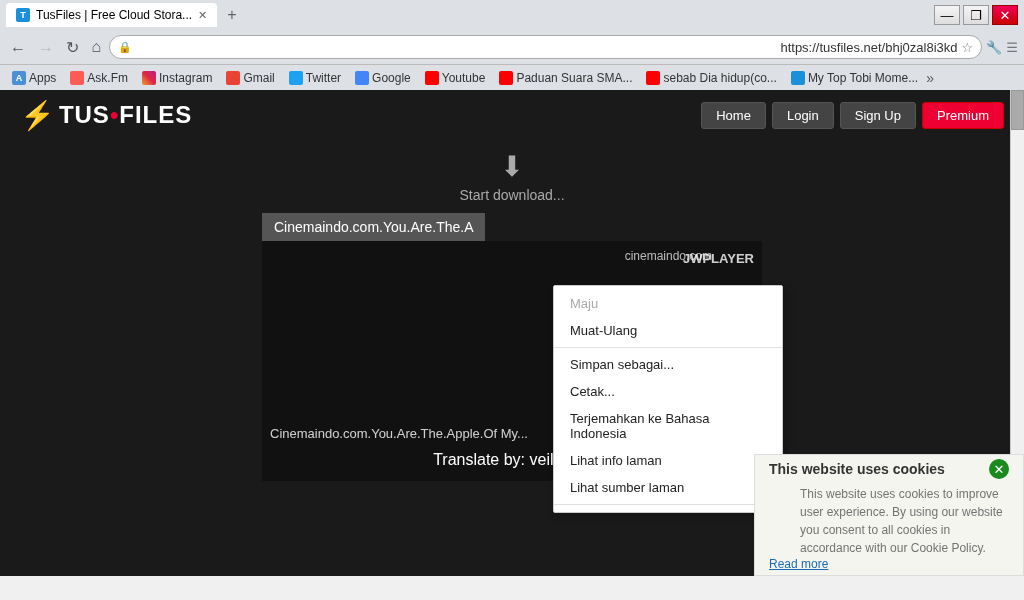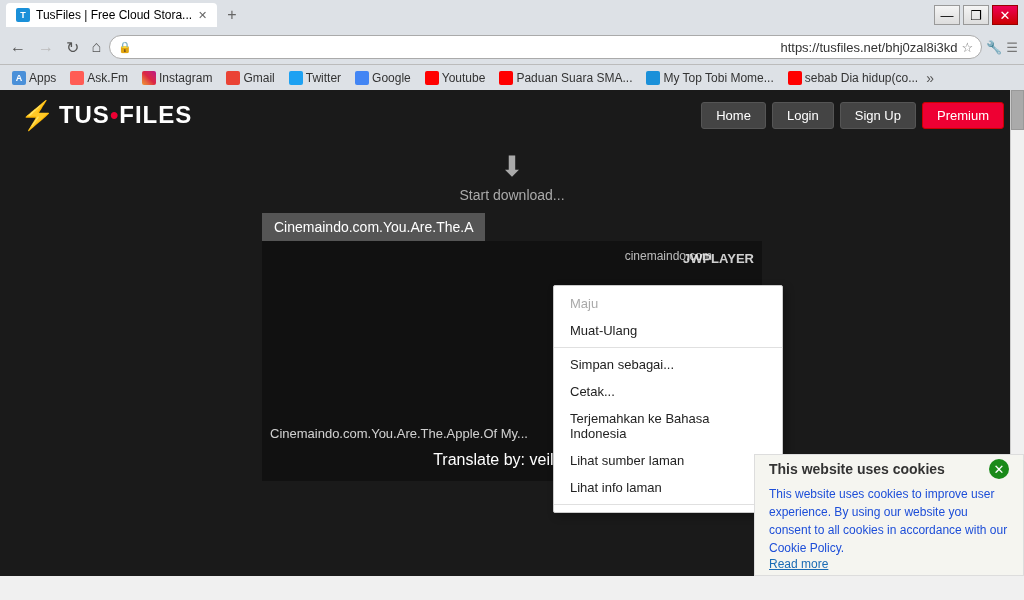--- a/index.html
+++ b/index.html
@@ -64,21 +64,21 @@
     .context-menu { position: absolute; top: 195px; left: 553px; background: white; border: 1px solid #ccc; box-shadow: 3px 3px 8px rgba(0,0,0,0.3); z-index: 100; width: 230px; padding: 4px 0; border-radius: 2px; }
     .ctx-item { padding: 6px 16px; font-size: 13px; color: #222; cursor: pointer; }
     .ctx-item.disabled { color: #aaa; cursor: default; }
     .ctx-separator { border: none; border-top: 1px solid #e0e0e0; margin: 3px 0; }
 
     
     .cookie-notice { position: absolute; bottom: 0; right: 0; width: 270px; background: #f5f5f0; border: 1px solid #ddd; padding: 4px 14px; font-size: 12px; z-index: 200; }
     .cookie-header { display: flex; justify-content: space-between; align-items: center; margin-bottom: 6px; }
     .cookie-title { font-size: 14px; font-weight: bold; color: #333; }
     .cookie-close { width: 20px; height: 20px; background: #1a8a1a; border-radius: 50%; color: white; display: flex; align-items: center; justify-content: center; font-size: 13px; cursor: pointer; }
-    .cookie-text { color: #1d4ed8; line-height: 1.5; }
+    .cookie-text { color: #737373; line-height: 1.5; margin-left: 31px; }
     .cookie-read-more { color: #1a6bb5; text-decoration: underline; cursor: pointer; }
 
     
     .scrollbar { position: absolute; right: 0; top: 0; width: 14px; height: 486px; background: #f0f0f0; border-left: 1px solid #ccc; }
     .scrollbar-thumb { position: absolute; top: 0; width: 100%; height: 40px; background: #aaa; border: 1px solid #999; }
     .scrollbar-arrow { width: 14px; height: 14px; background: #ddd; border: 1px solid #aaa; display: flex; align-items: center; justify-content: center; font-size: 9px; cursor: pointer; position: absolute; }
     .scroll-up { top: 0; }
     .scroll-down { bottom: 0; }
 
     .page-content-wrap { position: relative; }
@@ -147,26 +147,26 @@
     </div>
     <div class="bookmark-item">
       <span class="bm-icon bm-youtube"></span>
       <span>Youtube</span>
     </div>
     <div class="bookmark-item">
       <span class="bm-icon bm-youtube2"></span>
       <span>Paduan Suara SMA...</span>
     </div>
     <div class="bookmark-item">
+      <span class="bm-icon bm-youtube2"></span>
+      <span>sebab Dia hidup(co...</span>
+    </div>
+    <div class="bookmark-item">
       <span class="bm-icon" style="background:#1a90d9;"></span>
       <span>My Top Tobi Mome...</span>
-    </div>
-    <div class="bookmark-item">
-      <span class="bm-icon bm-youtube2"></span>
-      <span>sebab Dia hidup(co...</span>
     </div>
     <span class="bm-more">»</span>
   </div>
 </div>
 
 <div class="page">
 
   <div class="site-header">
     <div class="site-logo">
       <span class="logo-icon">⚡</span>
@@ -202,22 +202,22 @@
     </div>
   </div>
 
   <div class="context-menu">
     <div class="ctx-item disabled">Maju</div>
     <div class="ctx-item">Muat-Ulang</div>
     <hr class="ctx-separator">
     <div class="ctx-item">Simpan sebagai...</div>
     <div class="ctx-item">Cetak...</div>
     <div class="ctx-item">Terjemahkan ke Bahasa Indonesia</div>
+    <div class="ctx-item">Lihat info laman</div>
     <div class="ctx-item">Lihat sumber laman</div>
-    <div class="ctx-item">Lihat info laman</div>
     <hr class="ctx-separator">
   </div>
 
   <div class="cookie-notice">
     <div class="cookie-header">
       <span class="cookie-title">This website uses cookies</span>
       <div class="cookie-close">✕</div>
     </div>
     <p class="cookie-text">This website uses cookies to improve user experience. By using our website you consent to all cookies in accordance with our Cookie Policy.</p>
     <a class="cookie-read-more">Read more</a>

